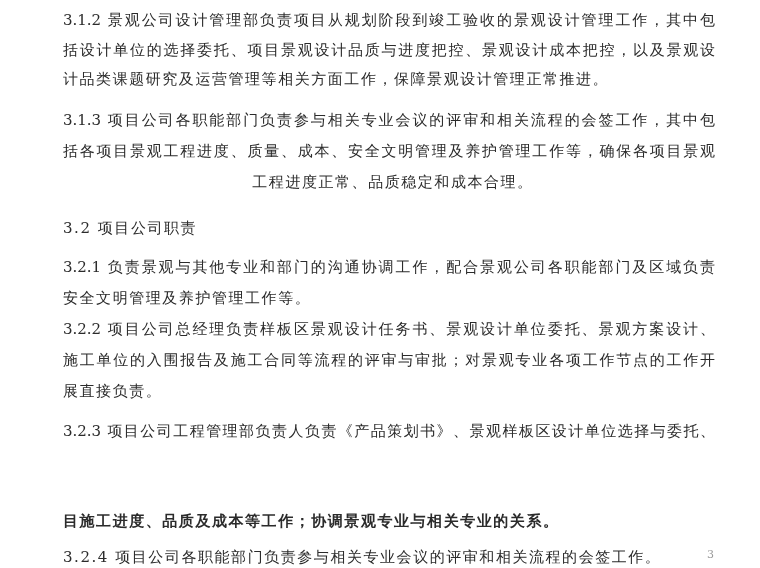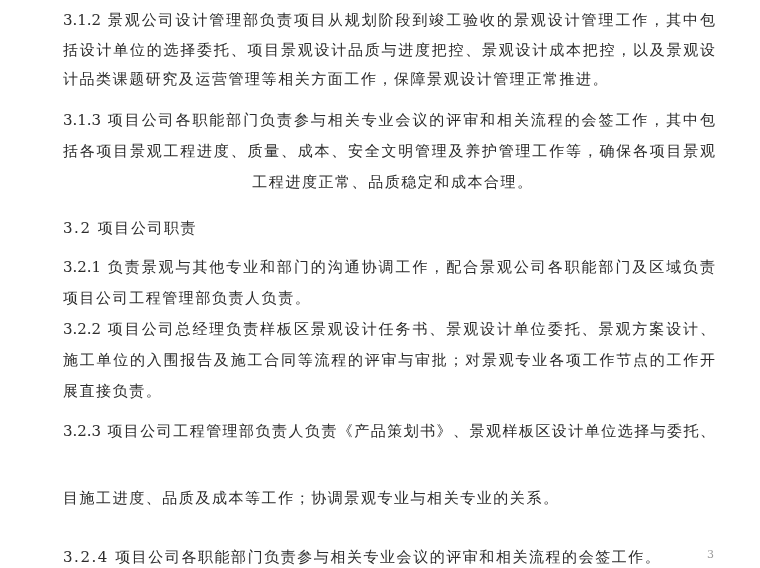--- a/index.html
+++ b/index.html
@@ -54,25 +54,25 @@
   <div class="line justify" style="top:40px;">括设计单位的选择委托、项目景观设计品质与进度把控、景观设计成本把控，以及景观设</div>
   <div class="line" style="top:69px;">计品类课题研究及运营管理等相关方面工作，保障景观设计管理正常推进。</div>
 
   <div class="line justify" style="top:110px;">3.1.3 项目公司各职能部门负责参与相关专业会议的评审和相关流程的会签工作，其中包</div>
   <div class="line justify" style="top:141px;">括各项目景观工程进度、质量、成本、安全文明管理及养护管理工作等，确保各项目景观</div>
   <div class="line" style="top:172px;text-align:center;">工程进度正常、品质稳定和成本合理。</div>
 
   <div class="line" style="top:218px;">3.2 项目公司职责</div>
 
   <div class="line justify" style="top:257px;">3.2.1 负责景观与其他专业和部门的沟通协调工作，配合景观公司各职能部门及区域负责</div>
-  <div class="line" style="top:288px;">项目公司工程管理部负责人负责。</div>
+  <div class="line" style="top:288px;">安全文明管理及养护管理工作等。</div>
 
   <div class="line justify" style="top:319px;">3.2.2 项目公司总经理负责样板区景观设计任务书、景观设计单位委托、景观方案设计、</div>
   <div class="line justify" style="top:350px;">施工单位的入围报告及施工合同等流程的评审与审批；对景观专业各项工作节点的工作开</div>
   <div class="line" style="top:381px;">展直接负责。</div>
 
   <div class="line justify" style="top:421px;">3.2.3 项目公司工程管理部负责人负责《产品策划书》、景观样板区设计单位选择与委托、</div>
-  <div class="line" style="top:488px;">目施工进度、品质及成本等工作；协调景观专业与相关专业的关系。</div>
+  <div class="line" style="top:511px;font-weight:bold;">目施工进度、品质及成本等工作；协调景观专业与相关专业的关系。</div>
 
   <div class="line" style="top:514px;margin-top:33px;">3.2.4 项目公司各职能部门负责参与相关专业会议的评审和相关流程的会签工作。</div>
 
   <div class="page-number">3</div>
 </div>
 
 </body></html>

